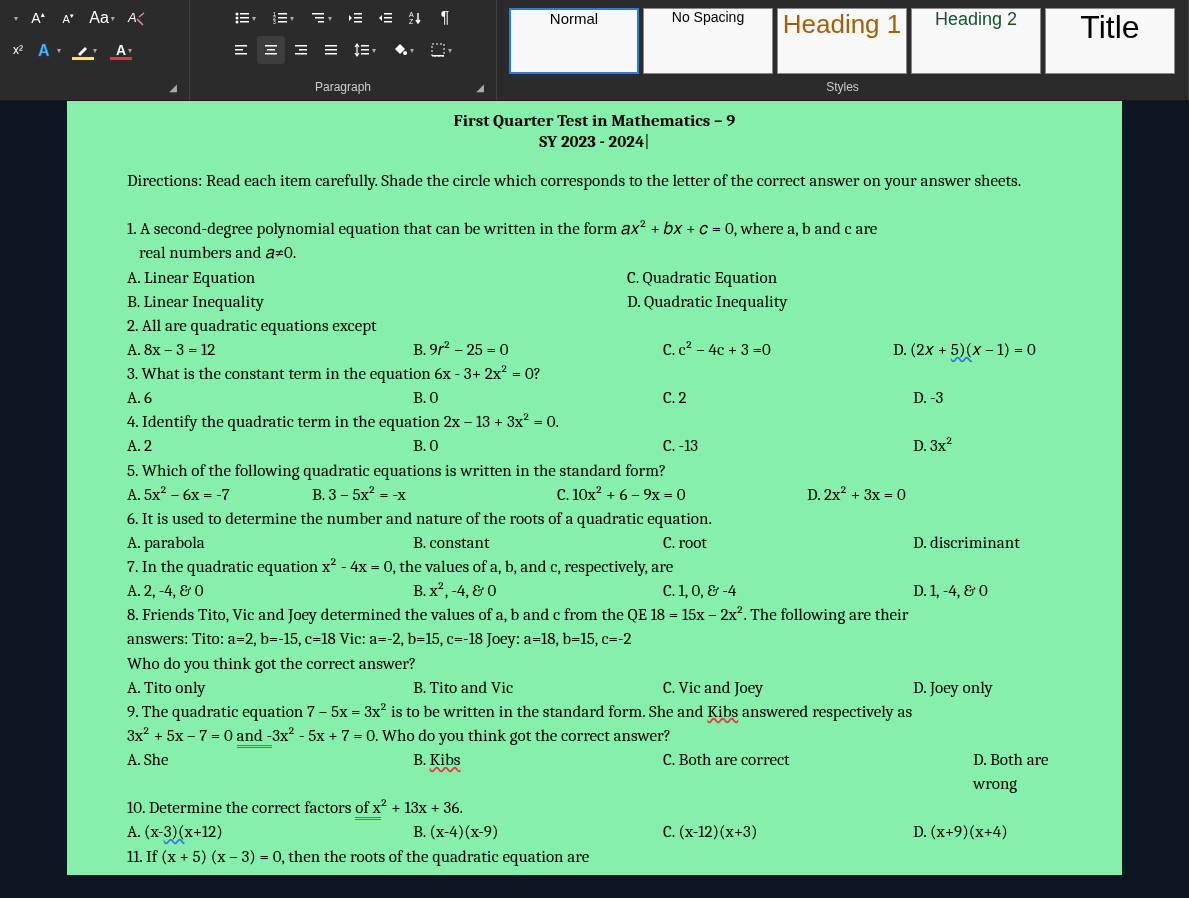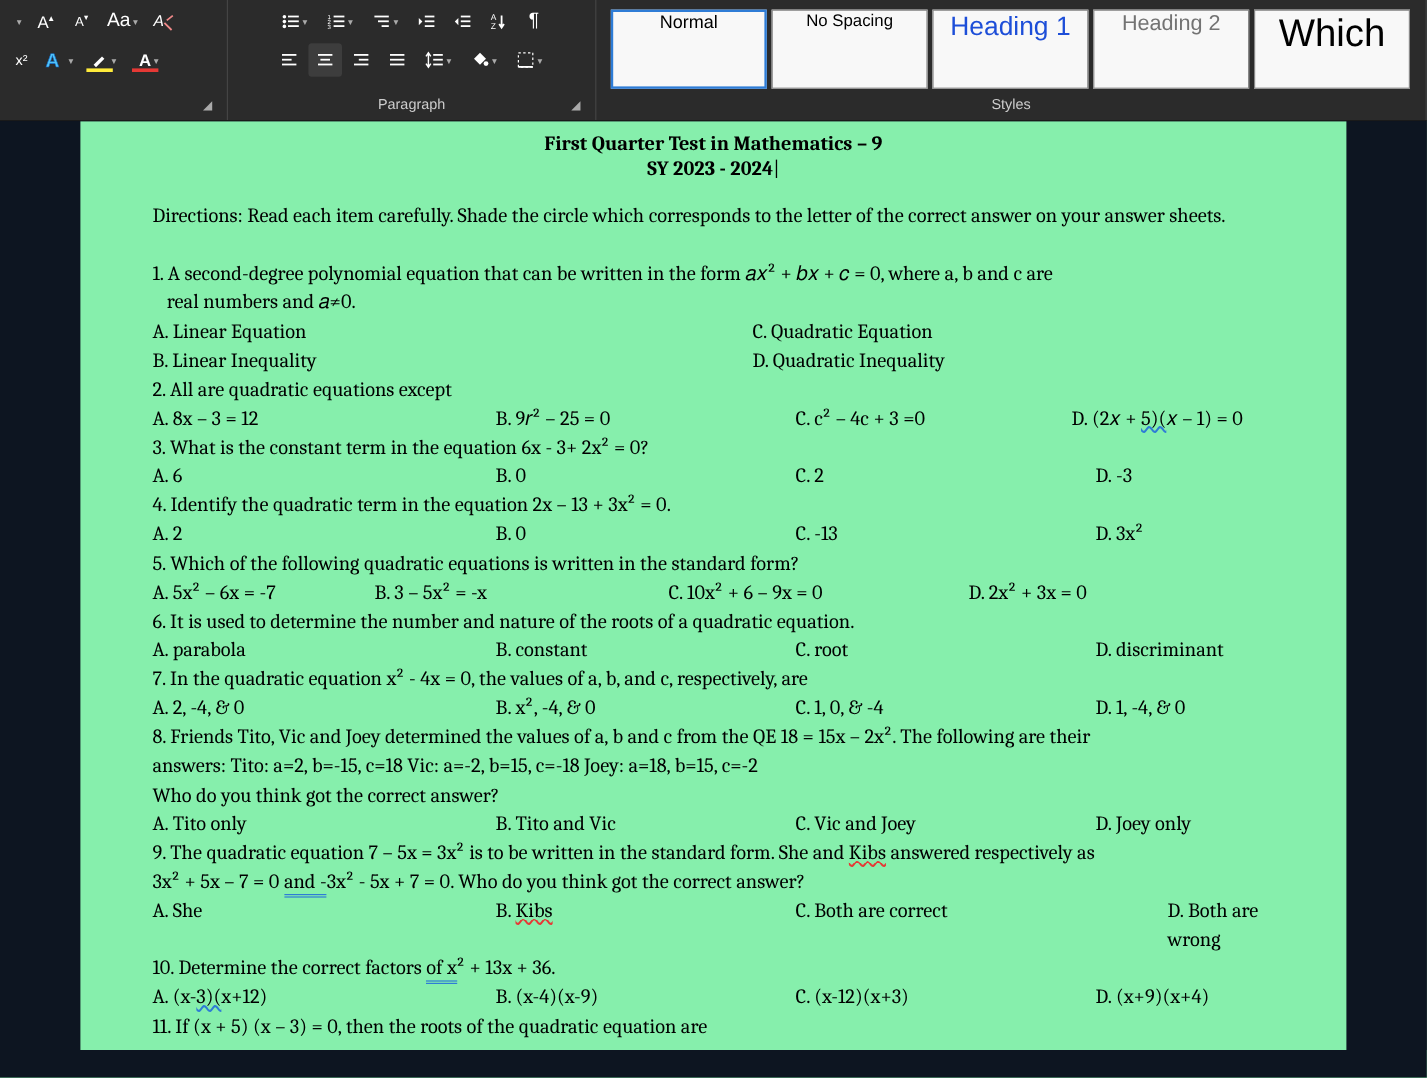--- a/index.html
+++ b/index.html
@@ -24,22 +24,22 @@
     .red-bar { background: #e53935; }
     
     .para-group .ribbon-group-content { flex-direction: column; gap: 4px; width: 290px; }
     
     .styles-group { flex: 1; }
     .styles-group .ribbon-group-content { padding: 4px; gap: 4px; }
     .style-box { width: 130px; height: 66px; background: #f8f8f8; border: 1px solid #888; display: flex; justify-content: center; cursor: pointer; }
     .style-box.selected { border: 2px solid #2e7cd6; }
     .style-normal { color: #000; font-size: 15px; }
     .style-nospacing { color: #000; font-size: 14px; }
-    .style-h1 { color: #1d4ed8; font-size: 22px; }
-    .style-h2 { color: #737373; font-size: 18px; }
+    .style-h1 { color: #a16207; font-size: 26px; }
+    .style-h2 { color: #14532d; font-size: 18px; }
     .style-title { color: #000; font-size: 32px; font-weight: 300; }
     
     .document-area { background: #0d1521; padding: 0; height: calc(898px - 124px); overflow: hidden; display: flex; justify-content: center; }
     .page { background: #86efac; width: 1055px; padding: 10px 60px; font-family: Cambria, Georgia, serif; color: #000; }
     
     .doc-title { text-align: center; font-weight: bold; font-size: 17px; margin-bottom: 2px; }
     .doc-subtitle { text-align: center; font-weight: bold; font-size: 17px; margin-bottom: 18px; position: relative; }
     .cursor-mark::after { content: '|'; font-weight: normal; animation: blink 1s infinite; }
     
     .doc-body { font-size: 17px; line-height: 1.42; }
@@ -246,21 +246,21 @@
       <div class="style-box">
           <span class="style-nospacing">No Spacing</span>
         </div>
       <div class="style-box">
           <span class="style-h1">Heading 1</span>
         </div>
       <div class="style-box">
           <span class="style-h2">Heading 2</span>
         </div>
       <div class="style-box">
-          <span class="style-title">Which</span>
+          <span class="style-title">Title</span>
         </div>
     </div>
     <div class="ribbon-group-label"><span>Styles</span></div>
   </div>
 </div>
 
 <div class="document-area">
   <div class="page">
     <p class="doc-title">First Quarter Test in Mathematics – 9</p>
     <p class="doc-subtitle"><span>SY 2023 - 2024</span><span class="cursor-mark"></span></p>

